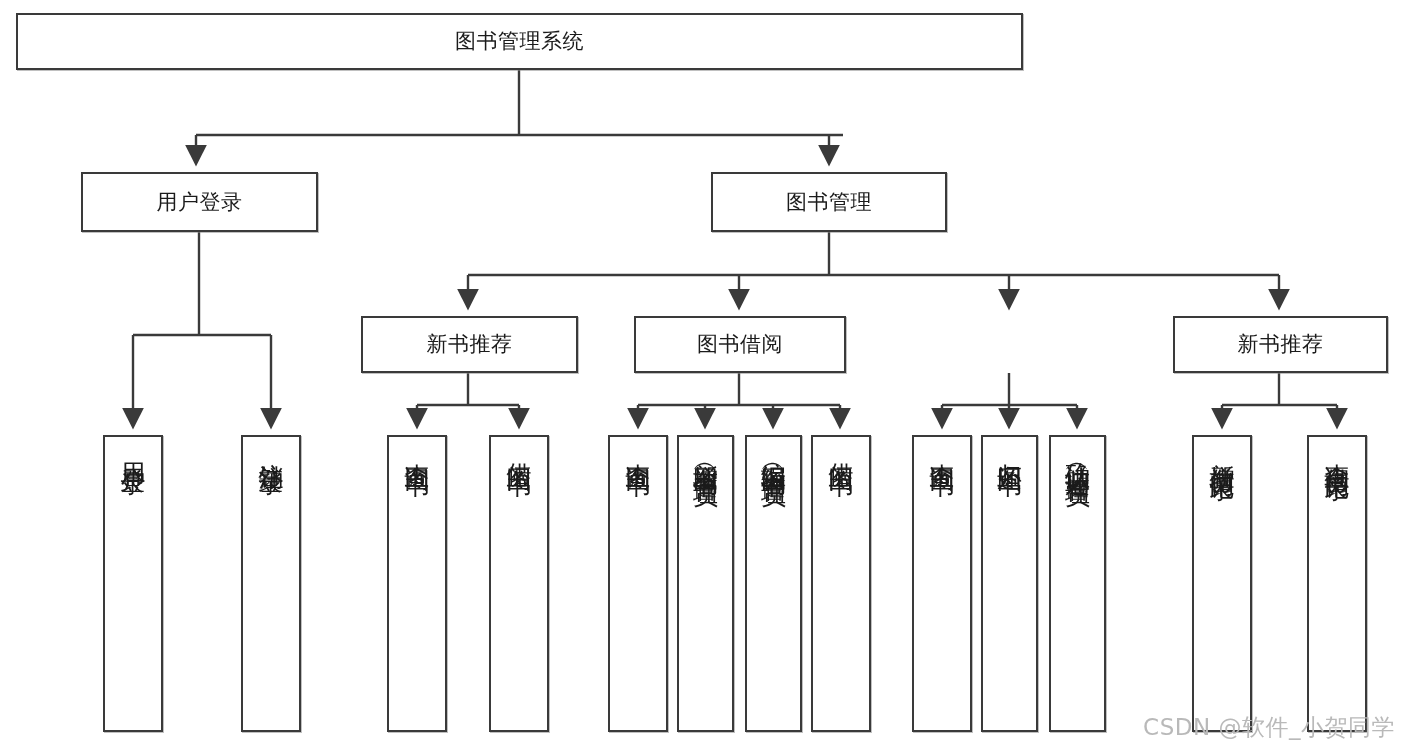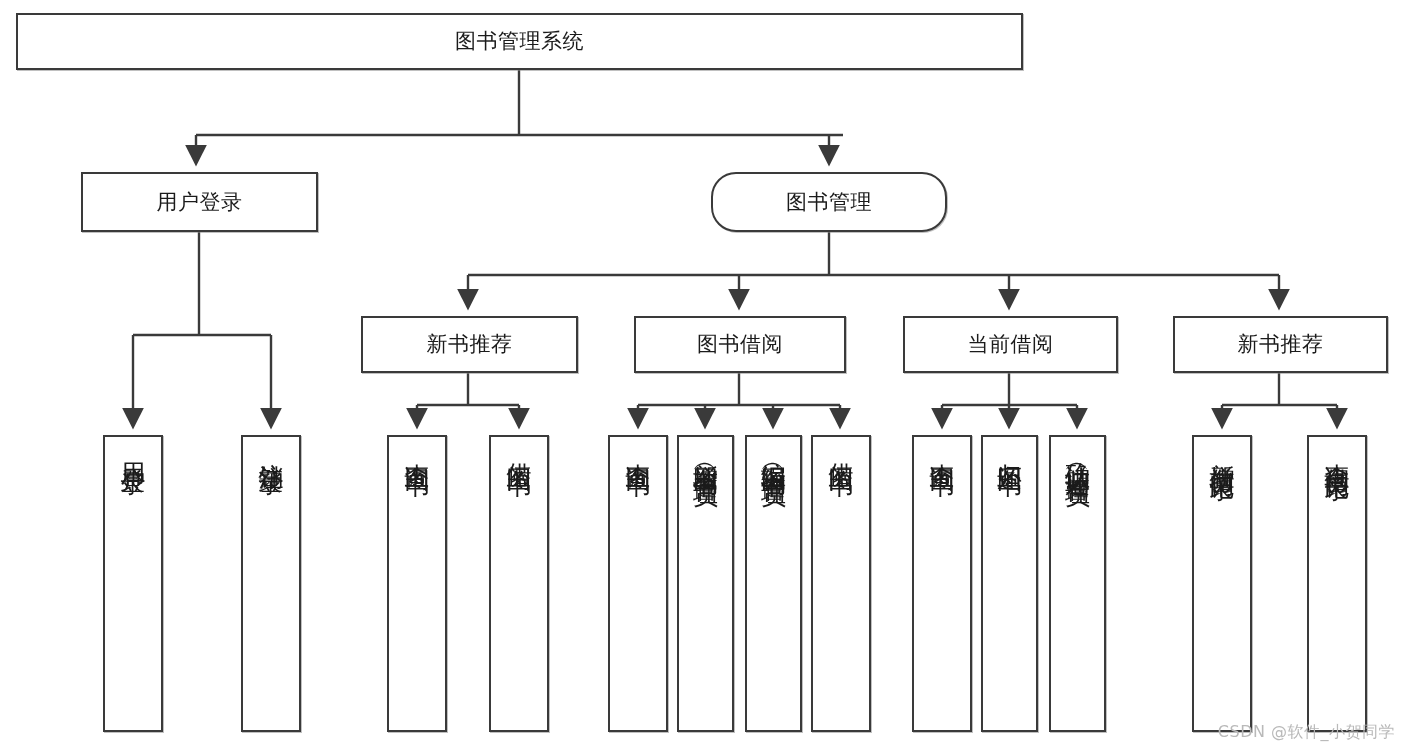--- a/index.html
+++ b/index.html
@@ -57,21 +57,21 @@
     font-size:25px;
     line-height:1.0;
     letter-spacing:3px;
     height:auto;
     margin:0 auto;
   }
   .watermark{
     position:absolute;
     right:10px;
     bottom:4px;
-    font-size:16px;
+    font-size:23px;
     color:#b9b9b9;
     white-space:nowrap;
     z-index:5;
     letter-spacing:0.5px;
   }
 </style>
 </head>
 <body>
 
 <div id="canvas">
@@ -127,35 +127,32 @@
   </svg>
 
   <div class="node h" style="left:16px; top:13px; width:1007px; height:57px;">
     <span class="label">图书管理系统</span>
   </div>
 
   <div class="node h" style="left:81px; top:172px; width:237px; height:60px;">
     <span class="label">用户登录</span>
   </div>
 
-  <div class="node h" style="left:711px; top:172px; width:236px; height:60px;border-radius:25px;">
+  <div class="node h" style="left:711px; top:172px; width:236px; height:60px;">
     <span class="label">图书管理</span>
   </div>
 
   <div class="node h" style="left:634px; top:316px; width:212px; height:57px;">
     <span class="label">图书借阅</span>
   </div>
 
   <div class="node h" style="left:361px; top:316px; width:217px; height:57px;">
     <span class="label">新书推荐</span>
   </div>
 
-  <div class="node h" style="left:903px; top:316px; width:215px; height:57px;">
-    <span class="label">当前借阅</span>
-  </div>
 
   <div class="node h" style="left:1173px; top:316px; width:215px; height:57px;">
     <span class="label">新书推荐</span>
   </div>
 
   <div class="node v" style="left:103px; top:435px; width:60px; height:297px;">
     <span class="label">用户登录</span>
   </div>
 
   <div class="node v" style="left:241px; top:435px; width:60px; height:297px;">

